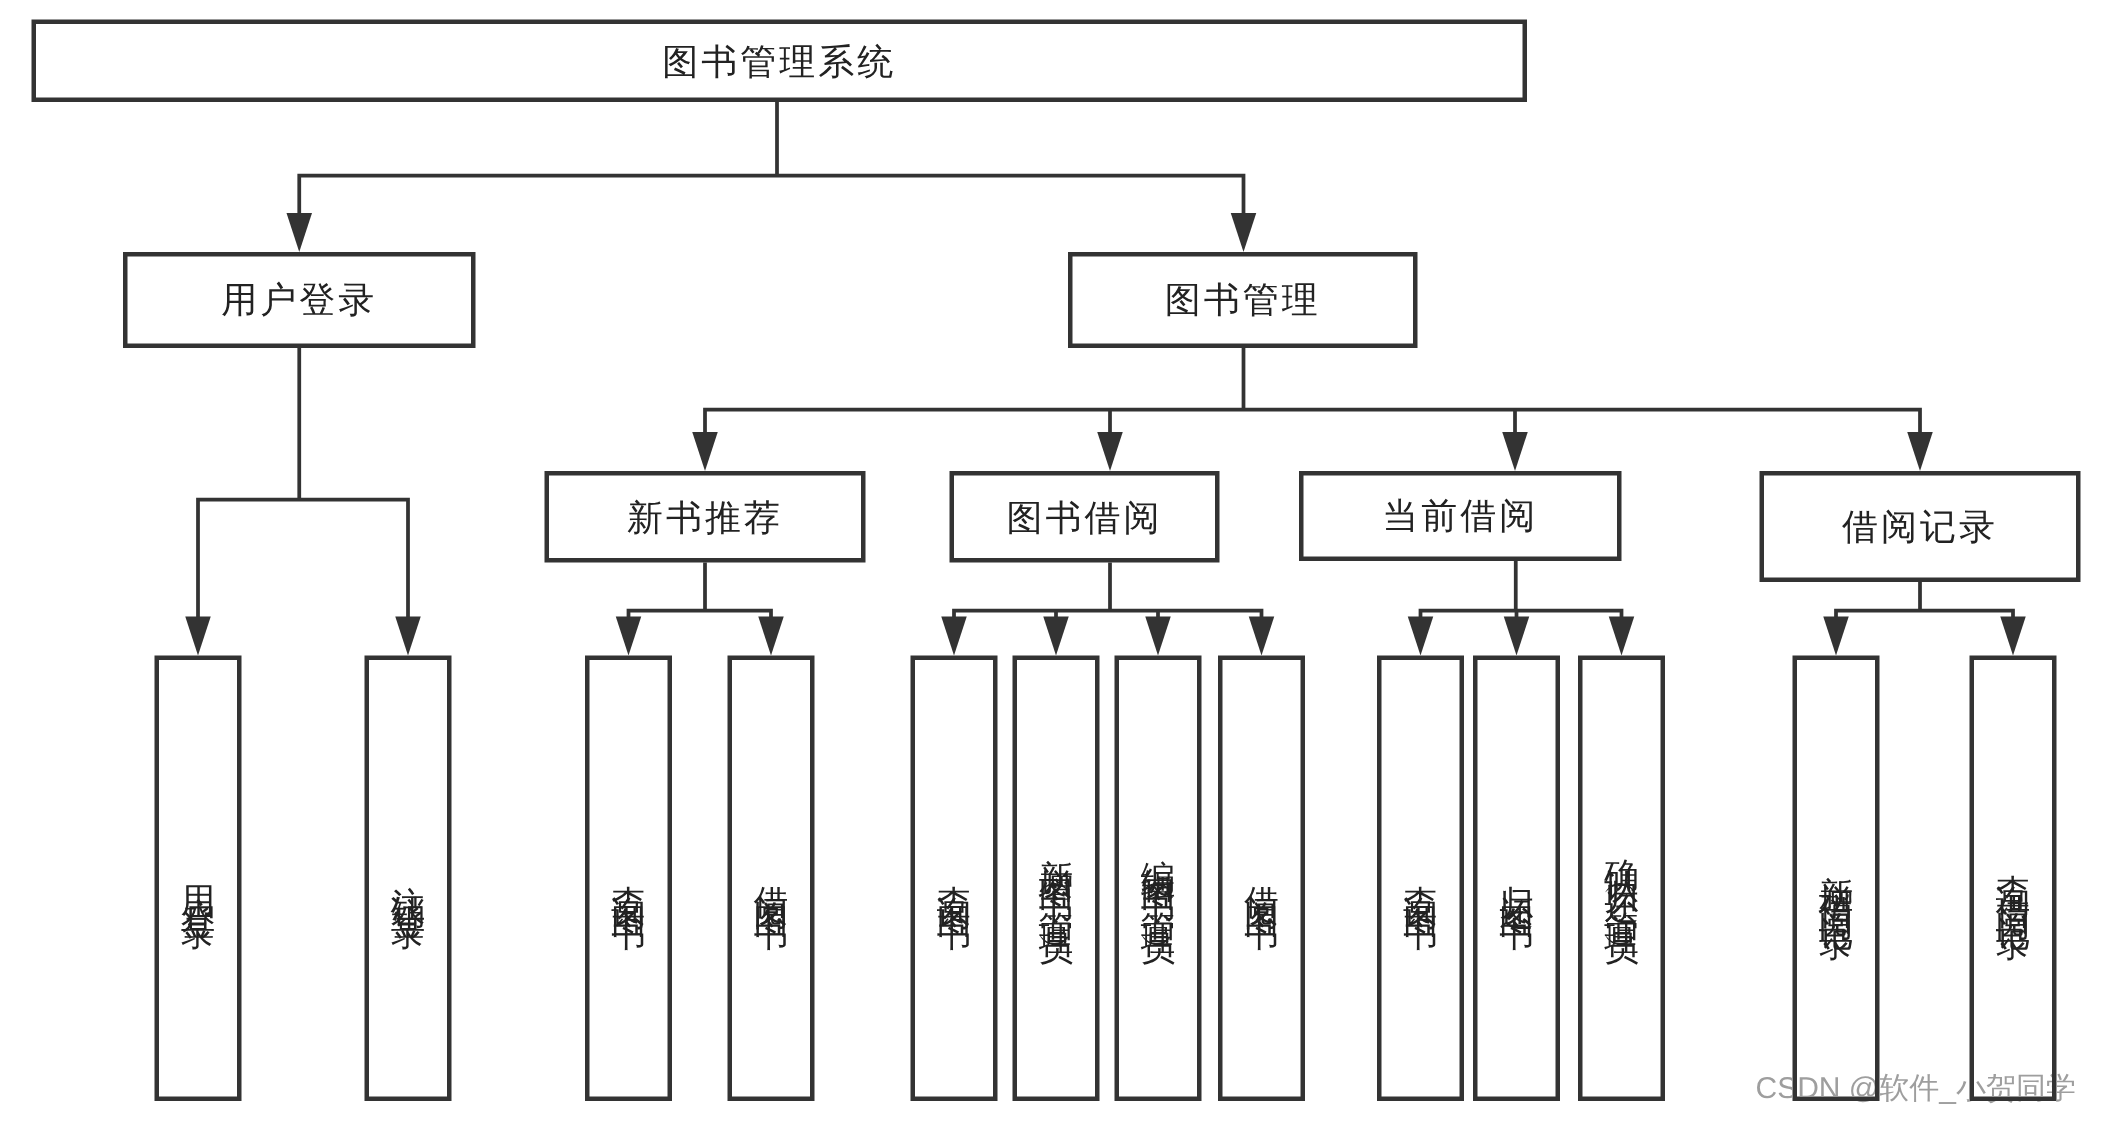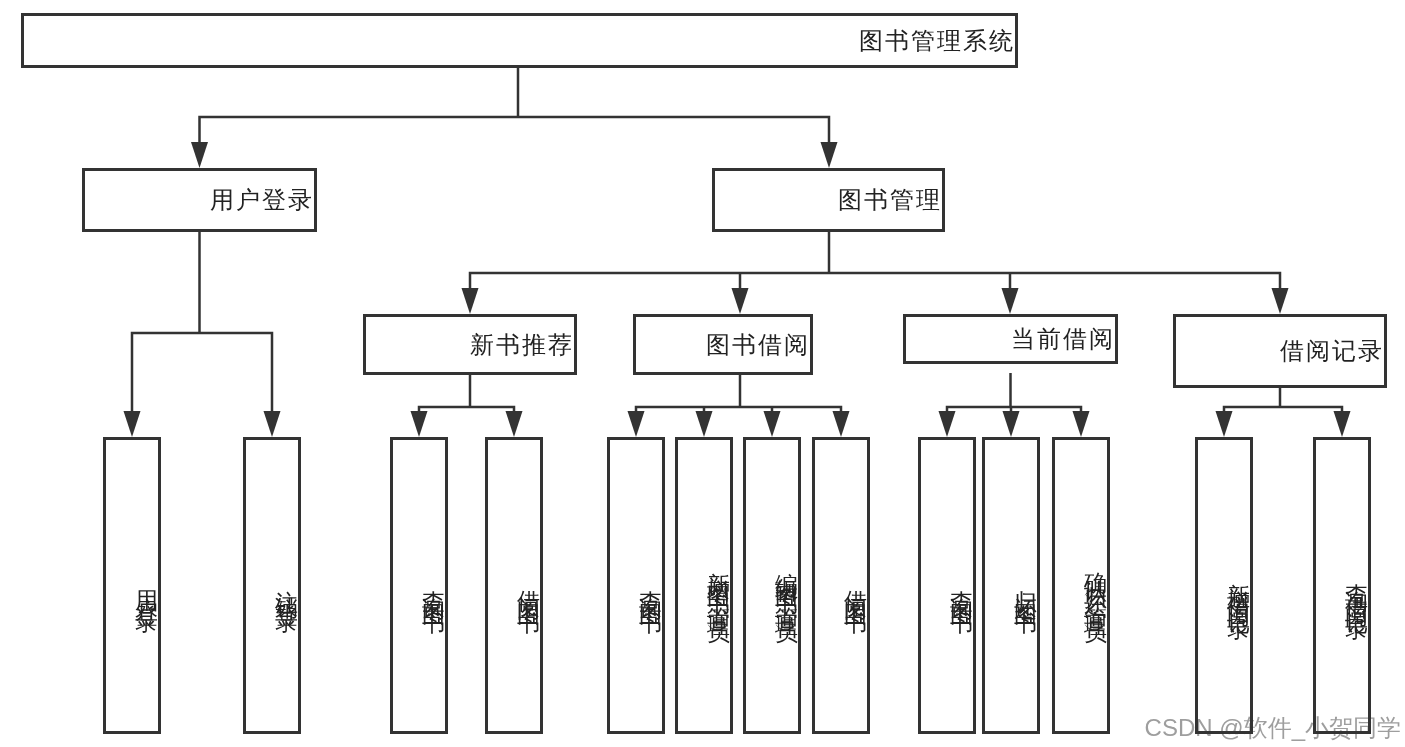--- a/index.html
+++ b/index.html
@@ -9,41 +9,41 @@
     background:var(--page-bg,#ffffff);
     font-family:"Liberation Sans","DejaVu Sans",sans-serif;
     overflow:hidden;
   }
   .wires{position:absolute;left:0;top:0;z-index:0;}
   .box{
     position:absolute;
     box-sizing:border-box;
     border:3px solid var(--line,#333333);
     background:var(--box-bg,#ffffff);
-    display:flex;align-items:center;justify-content:flex-end;
+    display:flex;align-items:center;justify-content:center;
     color:var(--text,#222222);
     z-index:1;
   }
   .hlabel{
     font-size:24px;
     letter-spacing:2px;
     white-space:nowrap;
   }
   .vtext{
     writing-mode:vertical-rl;
     text-orientation:mixed;
     font-size:23px;
     letter-spacing:7px;
     line-height:1;
     white-space:nowrap;
   }
   .watermark{
     position:absolute;
-    top:712px;right:4px;
-    font-size:24px;
+    top:712px;right:21px;
+    font-size:20px;
     color:var(--wm,#9e9e9e);
     mix-blend-mode:darken;
     z-index:2;
     white-space:nowrap;
   }
 </style>
 </head>
 <body>
 
 <div class="stage" style="--line: #333333; --text: #222222; --box-bg: #ffffff; --page-bg: #ffffff; --wm: #9e9e9e;">
@@ -99,21 +99,21 @@
   <div class="box" style="left:363px;top:314px;width:214px;height:61px">
     <span class="hlabel">新书推荐</span>
   </div>
 
   <div class="box" style="left:712px;top:168px;width:233px;height:64px">
     <span class="hlabel">图书管理</span>
   </div>
   <div class="box" style="left:633px;top:314px;width:180px;height:61px">
     <span class="hlabel">图书借阅</span>
   </div>
-  <div class="box" style="left:903px;top:314px;width:215px;height:50px">
+  <div class="box" style="left:866px;top:314px;width:215px;height:60px">
     <span class="hlabel">当前借阅</span>
   </div>
   <div class="box" style="left:1173px;top:314px;width:214px;height:74px">
     <span class="hlabel">借阅记录</span>
   </div>
 
   <div class="box" style="left:103px;top:437px;width:58px;height:297px">
     <span class="vtext">用户登录</span>
   </div>
   <div class="box" style="left:243px;top:437px;width:58px;height:297px">

